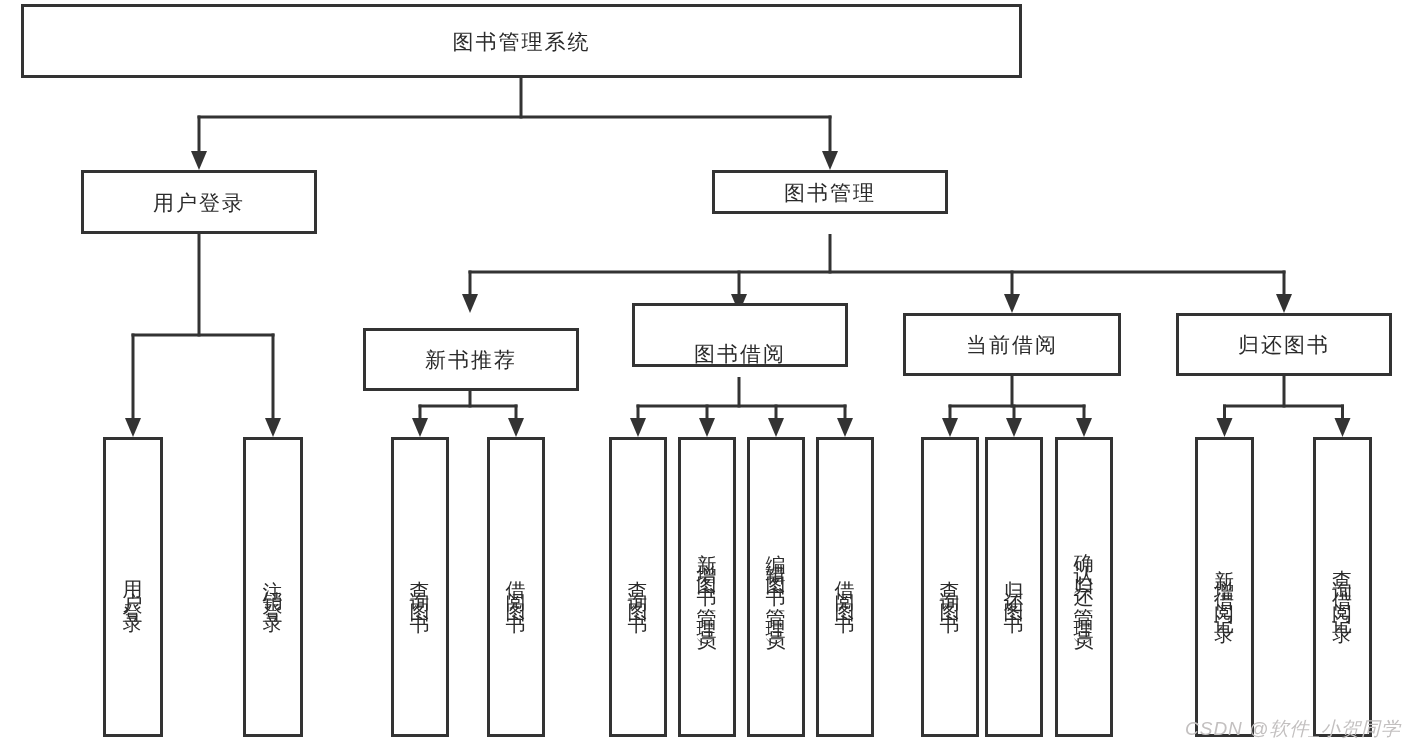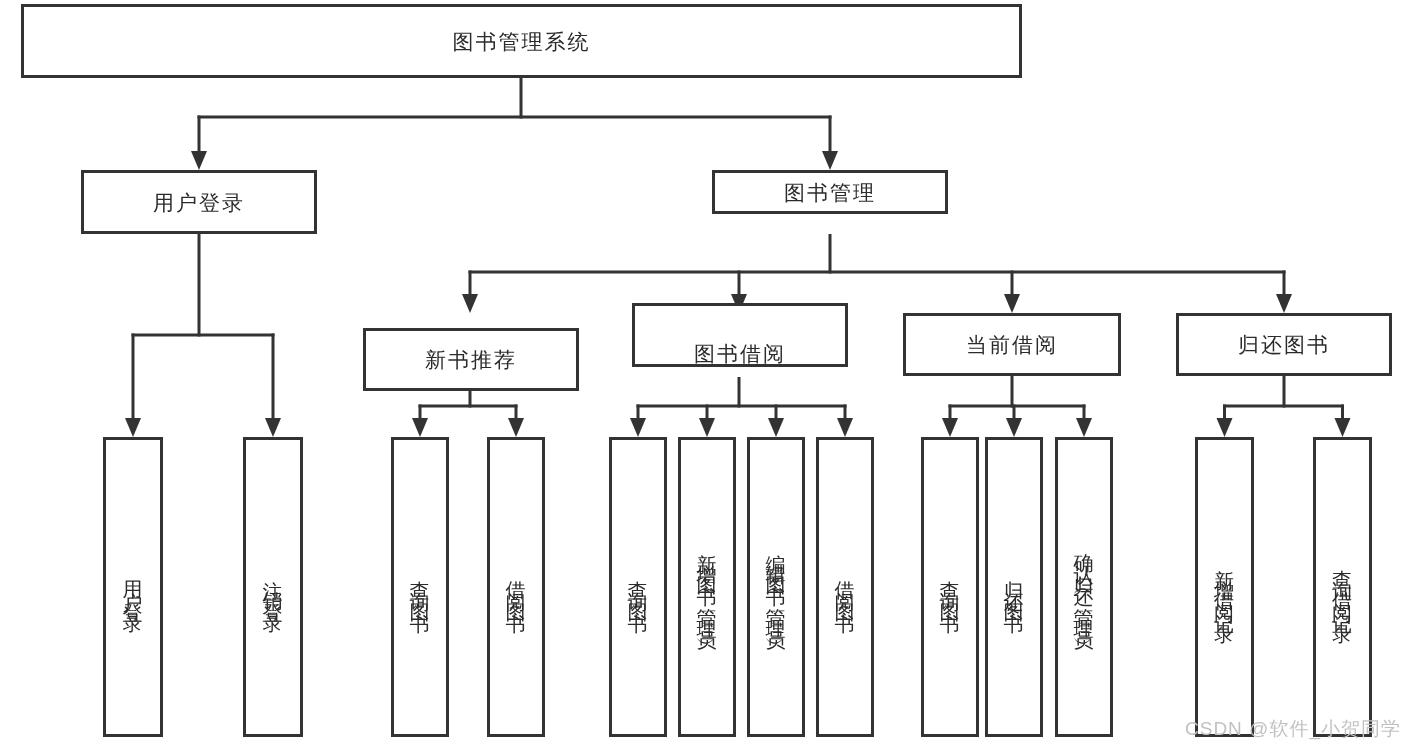--- a/index.html
+++ b/index.html
@@ -16,21 +16,21 @@
     text-align:center;
   }
   .node .hlabel { white-space:nowrap; }
   .vnode { font-size:20px; letter-spacing:0; }
   .vnode .vlabel {
     writing-mode:vertical-rl; text-orientation:mixed;
     letter-spacing:11px; font-size:20px; line-height:1; white-space:nowrap;
   }
   .watermark {
     position:absolute; left:1185px; top:716px; z-index:5;
-    font-size:19px; letter-spacing:1px; color:#c3c0c0; white-space:nowrap;
+    font-size:19px; letter-spacing:1px; color:#c3c0c0; white-space:nowrap;font-style:italic;
   }
   svg line, svg polyline { stroke:#333333; stroke-width:3; fill:none; }
   svg polygon { fill:#333333; stroke:none; }
 </style>
 </head>
 <body>
 
 <div class="canvas">
 
   <svg class="wires" width="1405" height="747" viewBox="0 0 1405 747" aria-hidden="true">

